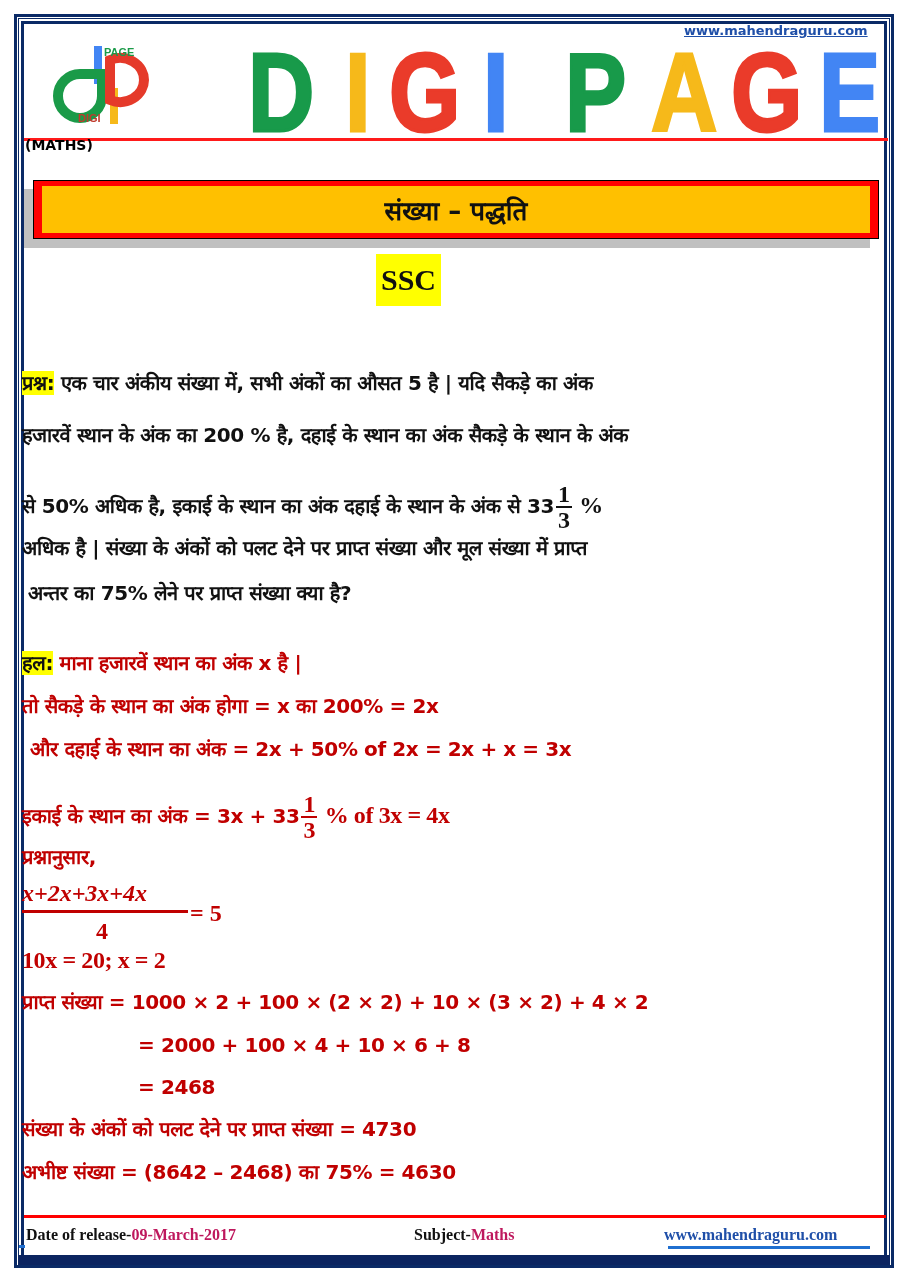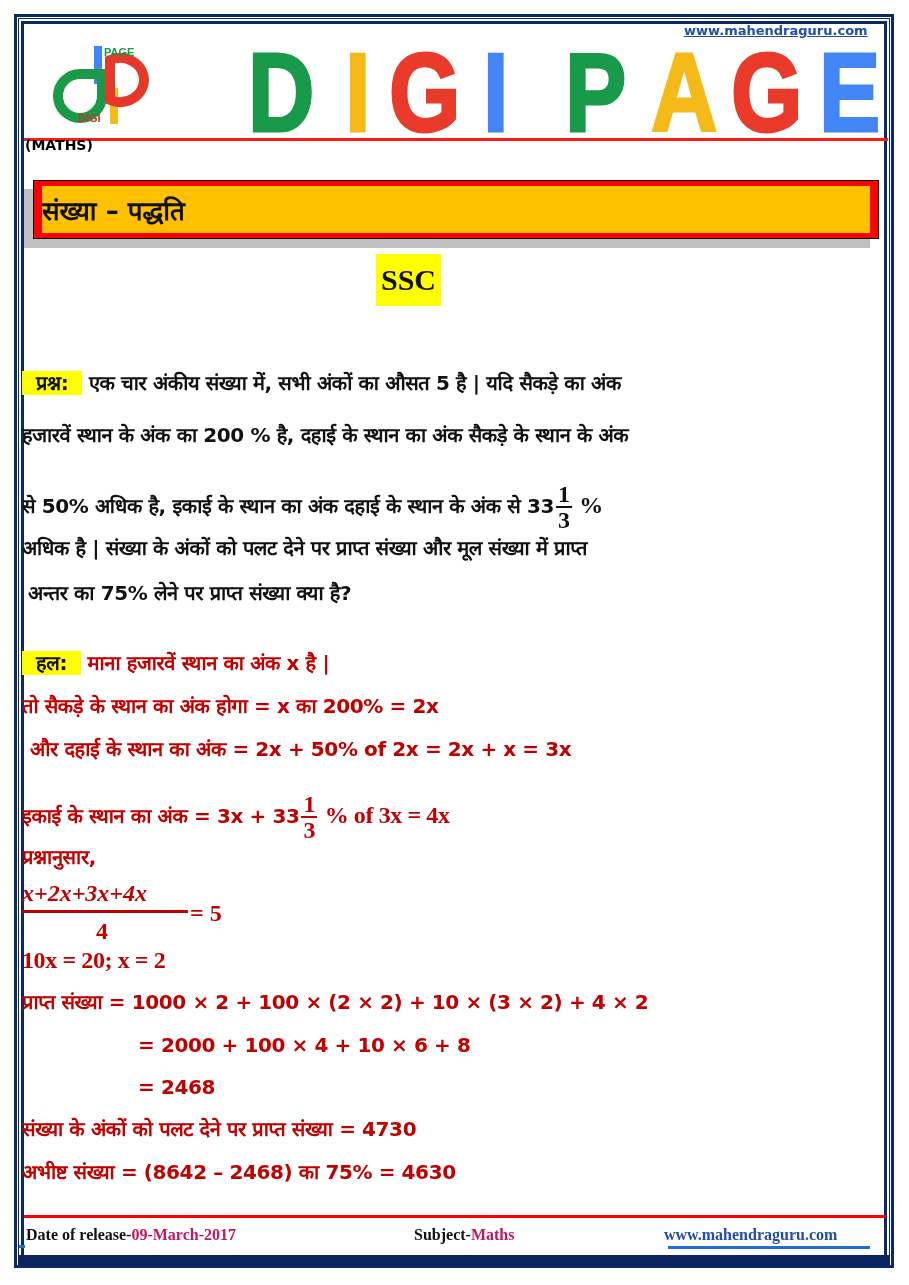--- a/index.html
+++ b/index.html
@@ -20,30 +20,30 @@
   .title-digi { position: absolute; left: 248px; top: 50px; height: 86px; display: flex; align-items: flex-end; }
   .title-letter { font-family: "Liberation Sans", sans-serif; font-weight: 900; font-size: 112px; line-height: 86px; letter-spacing: 0px; transform: scaleX(0.82); transform-origin: left bottom; display: inline-block; -webkit-text-stroke: 3px currentColor; }
 
   .header-rule { position: absolute; left: 24px; top: 138px; width: 864px; height: 3px; background: #ff1a1a; }
 
   .maths-label { position: absolute; left: 25px; top: 137px; font-family: "DejaVu Sans", sans-serif; font-weight: bold; font-size: 14px; color: #000000; }
 
   
   .banner-shadow { position: absolute; left: 24px; top: 189px; width: 846px; height: 59px; background: #c0c0c0; }
   .banner { position: absolute; left: 33px; top: 180px; width: 846px; height: 59px; border: 1px solid #000; background: #ff0000; padding: 5px 8px; }
-  .banner-inner { width: 100%; height: 100%; background: #ffc000; display: flex; align-items: center; }
+  .banner-inner { width: 100%; height: 100%; background: #ffc000; display: flex; align-items: center; justify-content: center; }
   .banner-title { font-family: "DejaVu Sans", sans-serif; font-weight: bold; font-size: 26px; color: #111; }
 
   .ssc-badge { position: absolute; left: 376px; top: 254px; width: 65px; height: 52px; background: #ffff00; display: flex; align-items: center; justify-content: center; font-family: "Liberation Serif", serif; font-weight: bold; font-size: 30px; color: #111; }
 
   
   .text-line { position: absolute; left: 22px; font-family: "DejaVu Sans", sans-serif; font-weight: bold; font-size: 20px; white-space: nowrap; line-height: 30px; letter-spacing: -0.4px; }
   .q { color: #111; }
   .s { color: #c00000; }
-  .hl { background: #ffff00; color: #111; padding: 0 14px; }
+  .hl { background: #ffff00; color: #111; padding: 0 0; }
   .num { font-family: "Liberation Serif", serif; font-weight: bold; font-size: 24px; }
 
   .frac { display: inline-block; vertical-align: middle; text-align: center; font-family: "Liberation Serif", serif; font-weight: bold; font-size: 24px; line-height: 24px; margin: 0 2px; }
   .frac .top { display: block; border-bottom: 2px solid currentColor; padding: 0 2px; }
   .frac .bot { display: block; }
 
   .eq-frac { position: absolute; left: 22px; top: 880px; font-family: "Liberation Serif", serif; font-weight: bold; color: #c00000; }
   .eq-frac .numr { position: absolute; left: 0; top: 0; font-size: 24px; font-style: italic; white-space: nowrap; }
   .eq-frac .bar { position: absolute; left: 0; top: 30px; width: 166px; height: 3px; background: #c00000; }
   .eq-frac .den { position: absolute; left: 74px; top: 38px; font-size: 24px; }

